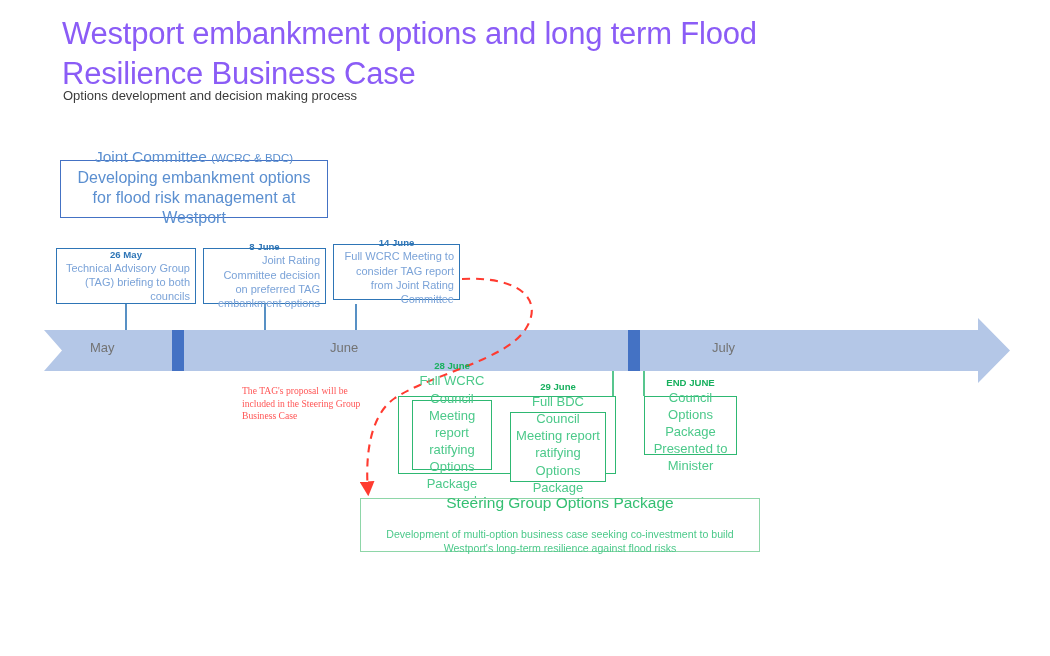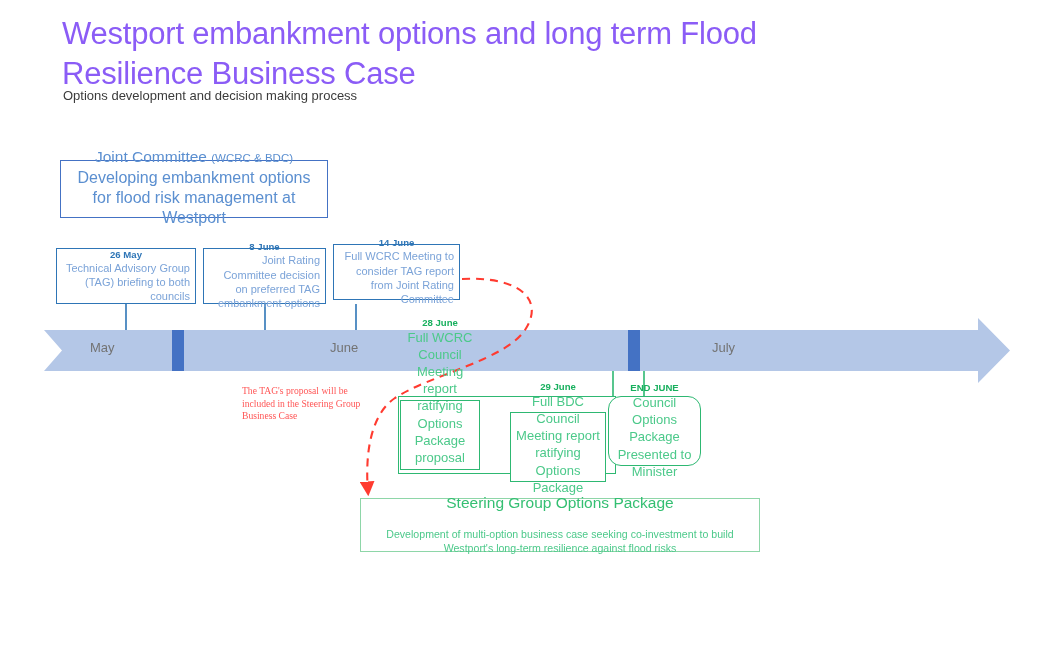--- a/index.html
+++ b/index.html
@@ -54,23 +54,23 @@
   
   .green-box { border: 1.4px solid #2eb872; color: #45c882; }
   .gr-box {
     display: flex; flex-direction: column; align-items: center;
     justify-content: center; text-align: center; padding: 3px 5px;
   }
   .gr-box .hd { font-size: 9.6px; color: #18b05e; margin-bottom: 1px; }
   .gr-box .bd { font-size: 13px; color: #4cc98a; line-height: 1.32; }
 
   #gr-outer { left: 398px; top: 396px; width: 218px; height: 78px; border: 1.4px solid #2eb872; }
-  #gr-28jun { left: 400px; top: 400px; width: 80px;  height: 70px; justify-content: flex-end; }
+  #gr-28jun { left: 412px; top: 400px; width: 80px;  height: 70px; }
   #gr-29jun { left: 510px; top: 412px; width: 96px;  height: 70px; }
-  #gr-endjun{ left: 608px; top: 396px; width: 93px;  height: 70px; border-radius: 13px; }
+  #gr-endjun{ left: 644px; top: 396px; width: 93px;  height: 59px; }
 
   #sg-box {
     left: 360px; top: 498px; width: 400px; height: 54px;
     border: 1.4px solid #8ed6a8;
     display: flex; flex-direction: column;
     align-items: center; justify-content: center; padding: 12px 8px;
   }
   .sg-title { font-size: 15.5px; color: #34bf72; line-height: 1.1; white-space: nowrap; }
   .sg-sub { font-size: 10.6px; color: #4cc98a; text-align: center; line-height: 1.3; margin-top: 17px; }
 

